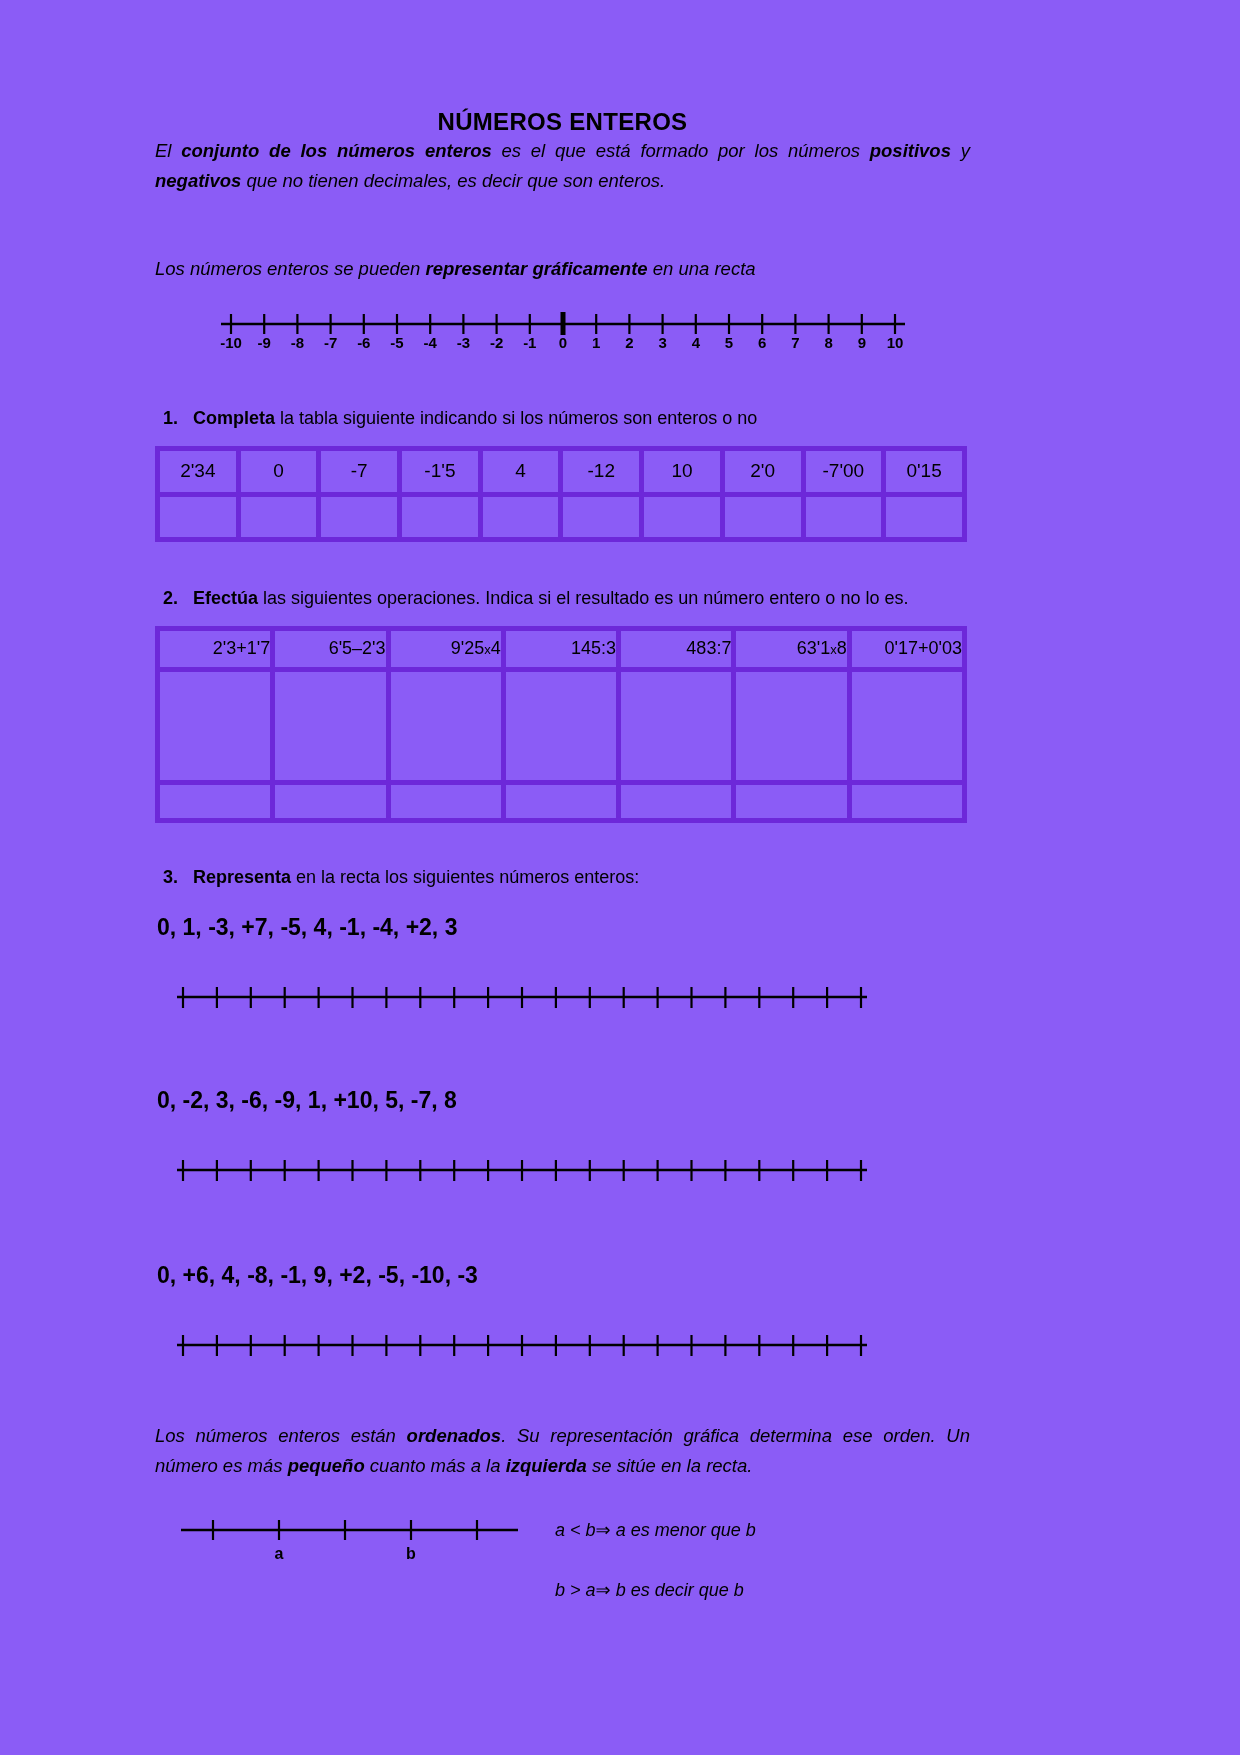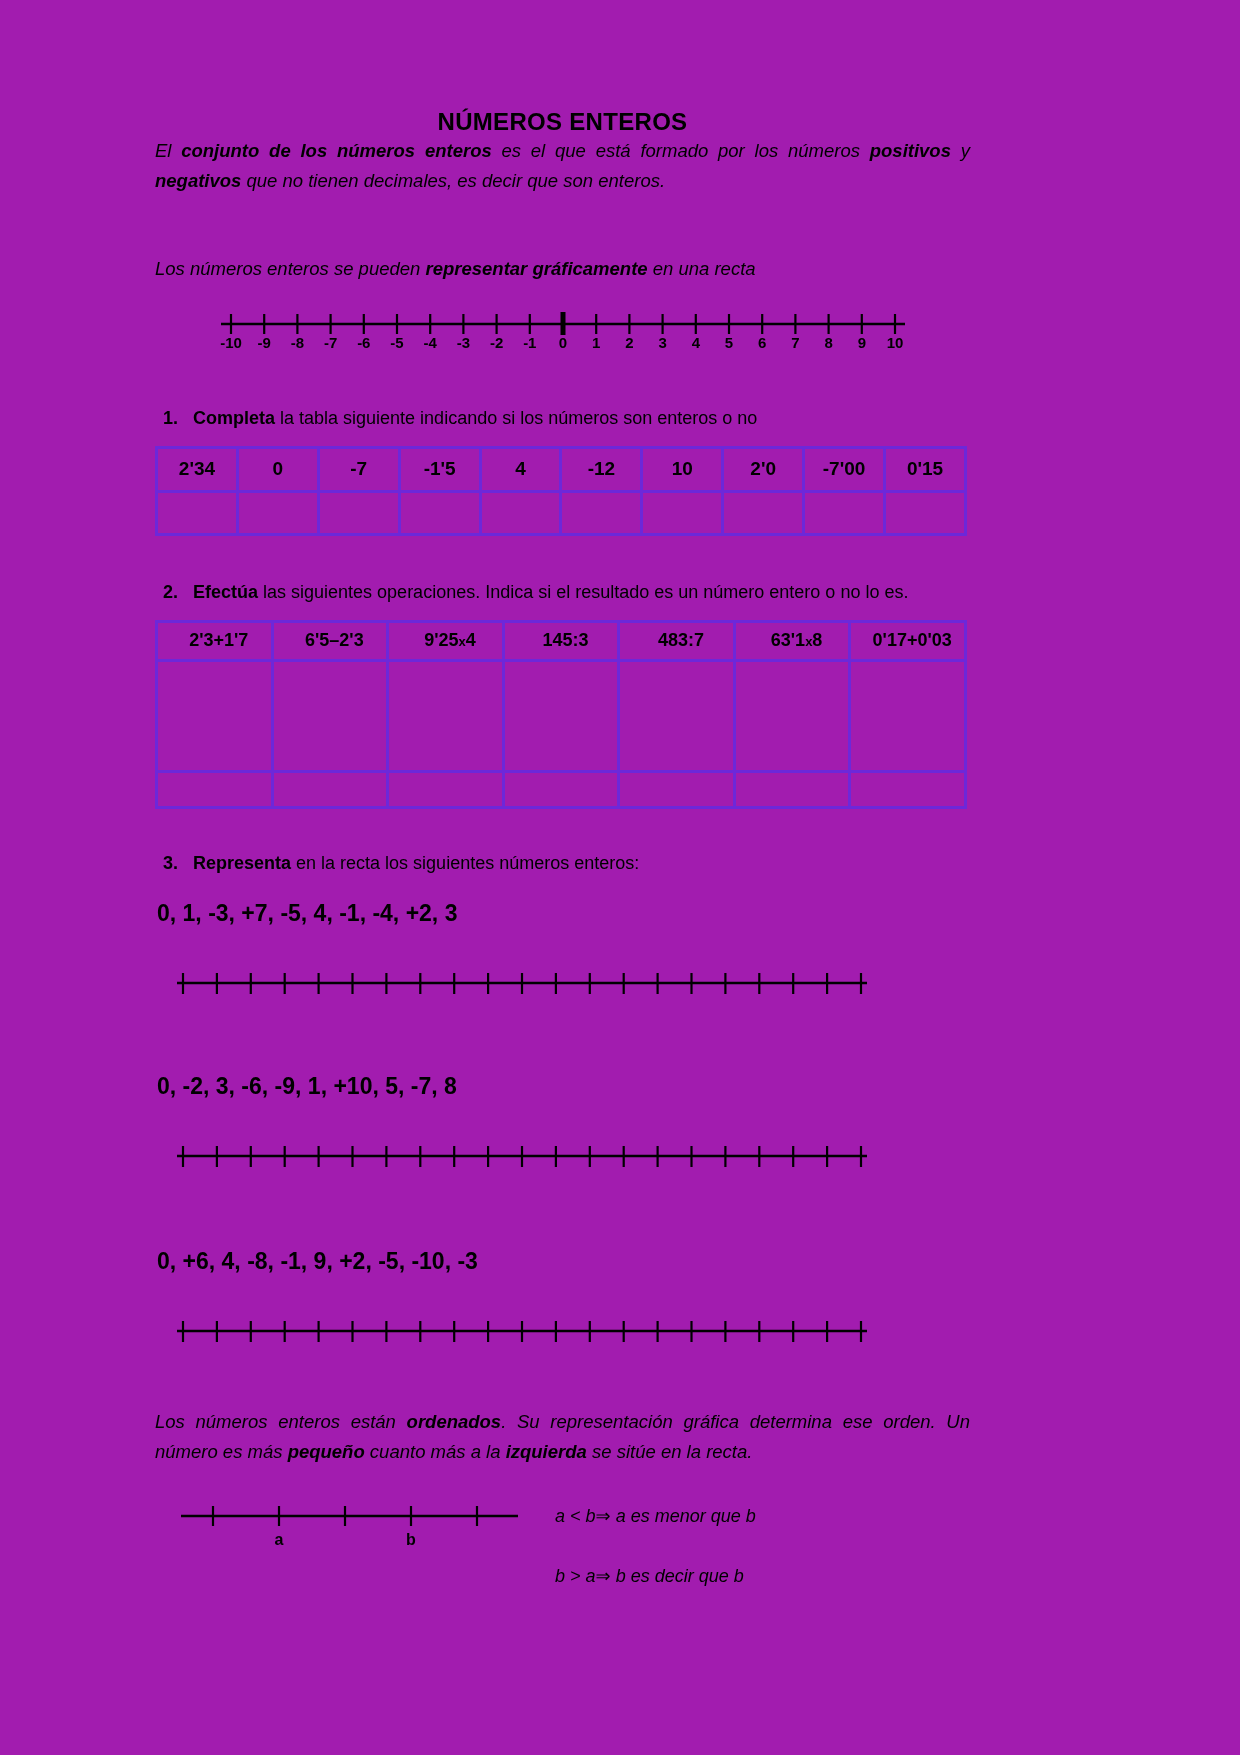--- a/index.html
+++ b/index.html
@@ -9,21 +9,21 @@
   }
   body {
     font-family: "Liberation Sans", sans-serif;
     color: #000000;
   }
   .page {
     position: relative;
     width: 1240px;
     height: 1755px;
     margin: 0 auto;
-    background: #a21caf;
+    background: #8b5cf6;
     box-sizing: border-box;
     padding: 0;
     overflow: hidden;
   }
   .content {
     position: absolute;
     left: 155px;
     top: 0;
     width: 815px;
   }
@@ -73,36 +73,36 @@
   .ex2 { margin-top: 46px; }
   .ex3 { margin-top: 44px; }
 
   
   table.grid {
     border-collapse: collapse;
     width: 812px;
     table-layout: fixed;
   }
   table.grid td {
-    border: 3px solid #6d28d9;
-    font-weight: bold;
+    border: 5px solid #6d28d9;
+    font-weight: normal;
     font-size: 19px;
     text-align: center;
     padding: 0;
   }
   
   .tbl-enteros { margin-top: 17px; }
   .tbl-enteros td.head { height: 41px; }
   .tbl-enteros td.blank { height: 40px; }
 
   
   .tbl-ops { margin-top: 17px; }
   .tbl-ops td.head {
     height: 36px;
-    text-align: center;
+    text-align: right;
     padding-left: 9px;
     font-size: 18px;
   }
   .tbl-ops td.work { height: 108px; border-bottom: 1px solid #000; }
   .tbl-ops td.blank { height: 33px; }
   .sub { font-size: 13px; vertical-align: baseline; }
 
   
   .num-list {
     font-size: 23px;

